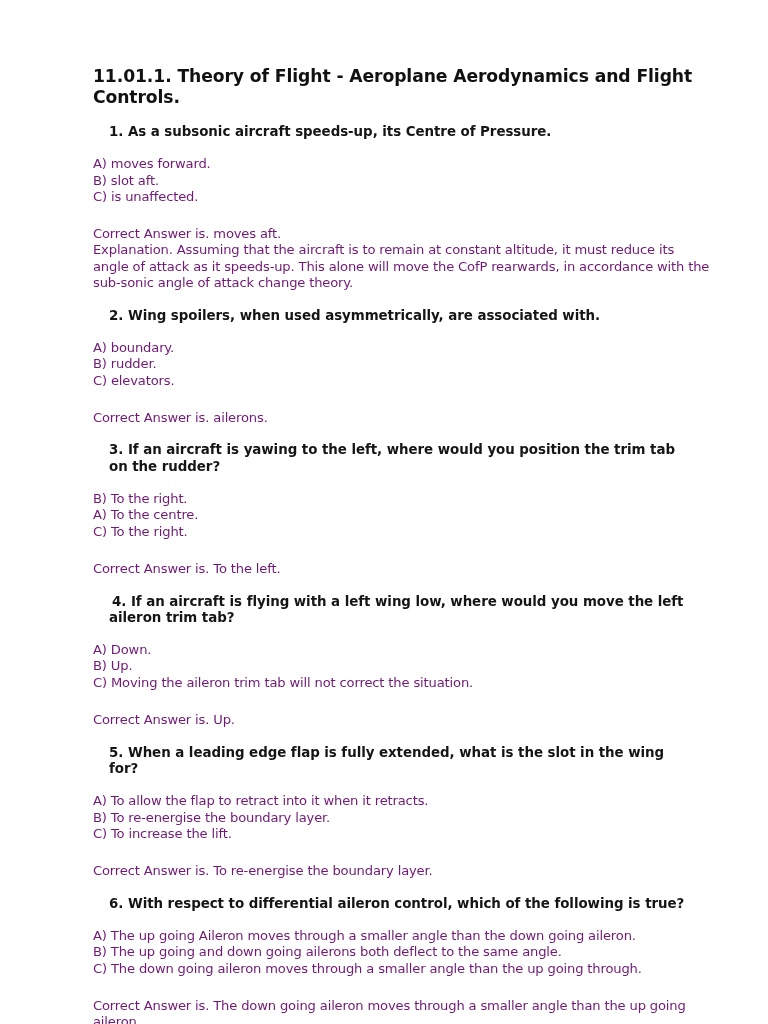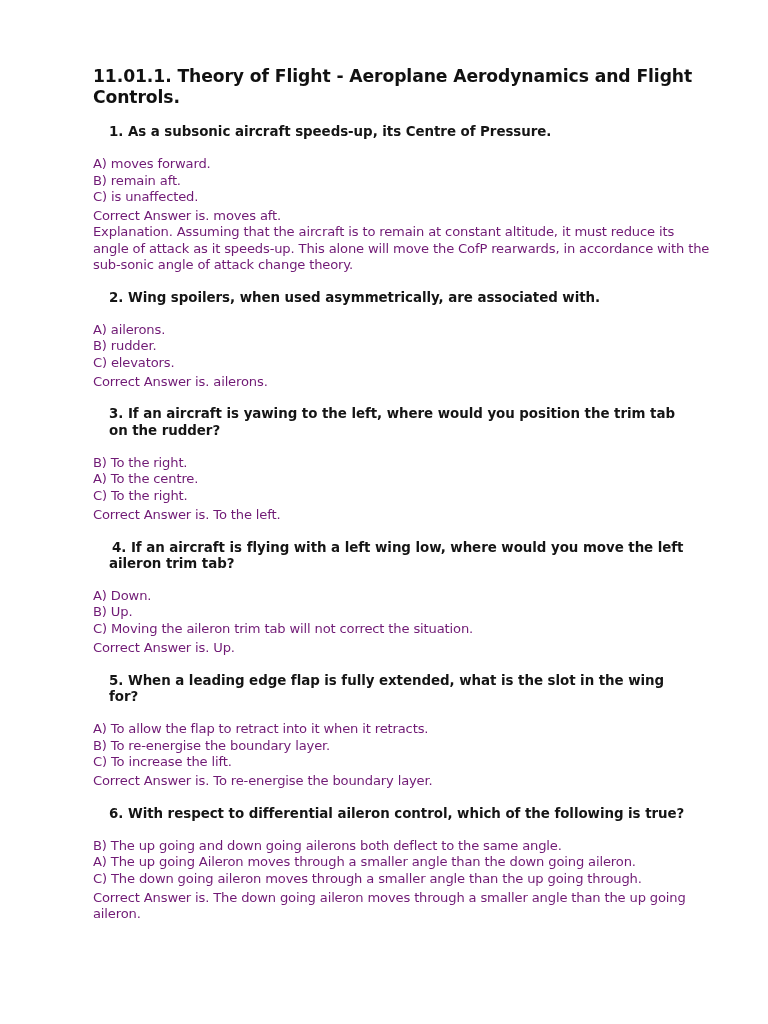--- a/index.html
+++ b/index.html
@@ -45,43 +45,43 @@
       text-indent: 3px;
     }
     .option, .answer, .explanation {
       font-size: 13.1px;
       line-height: 16.3px;
       color: #701a75;
       margin: 0;
       letter-spacing: -0.15px;
     }
     .answer-block {
-      margin-top: 3px;
+      margin-top: 21px;
     }
   </style>
 </head>
 <body>
 
 <div class="page">
   <h1 class="doc-title">11.01.1. Theory of Flight - Aeroplane Aerodynamics and Flight Controls.</h1>
 
   <div class="question">
     <p class="q-text">1. As a subsonic aircraft speeds-up, its Centre of Pressure.</p>
     <p class="option">A) moves forward.</p>
-    <p class="option">B) remain aft.</p>
+    <p class="option">B) slot aft.</p>
     <p class="option">C) is unaffected.</p>
     <div class="answer-block">
       <p class="answer">Correct Answer is. moves aft.</p>
       <p class="explanation">Explanation. Assuming that the aircraft is to remain at constant altitude, it must reduce its angle of attack as it speeds-up. This alone will move the CofP rearwards, in accordance with the sub-sonic angle of attack change theory.</p>
     </div>
   </div>
 
   <div class="question">
     <p class="q-text">2. Wing spoilers, when used asymmetrically, are associated with.</p>
-    <p class="option">A) ailerons.</p>
+    <p class="option">A) boundary.</p>
     <p class="option">B) rudder.</p>
     <p class="option">C) elevators.</p>
     <div class="answer-block">
       <p class="answer">Correct Answer is. ailerons.</p>
     </div>
   </div>
 
   <div class="question">
     <p class="q-text">3. If an aircraft is yawing to the left, where would you position the trim tab on the rudder?</p>
     <p class="option">B) To the right.</p>
@@ -107,20 +107,20 @@
     <p class="option">A) To allow the flap to retract into it when it retracts.</p>
     <p class="option">B) To re-energise the boundary layer.</p>
     <p class="option">C) To increase the lift.</p>
     <div class="answer-block">
       <p class="answer">Correct Answer is. To re-energise the boundary layer.</p>
     </div>
   </div>
 
   <div class="question">
     <p class="q-text">6. With respect to differential aileron control, which of the following is true?</p>
+    <p class="option">A) The up going Aileron moves through a smaller angle than the down going aileron.</p>
     <p class="option">B) The up going and down going ailerons both deflect to the same angle.</p>
-    <p class="option">A) The up going Aileron moves through a smaller angle than the down going aileron.</p>
     <p class="option">C) The down going aileron moves through a smaller angle than the up going through.</p>
     <div class="answer-block">
       <p class="answer">Correct Answer is. The down going aileron moves through a smaller angle than the up going aileron.</p>
     </div>
   </div>
 </div>
 
 </body></html>

